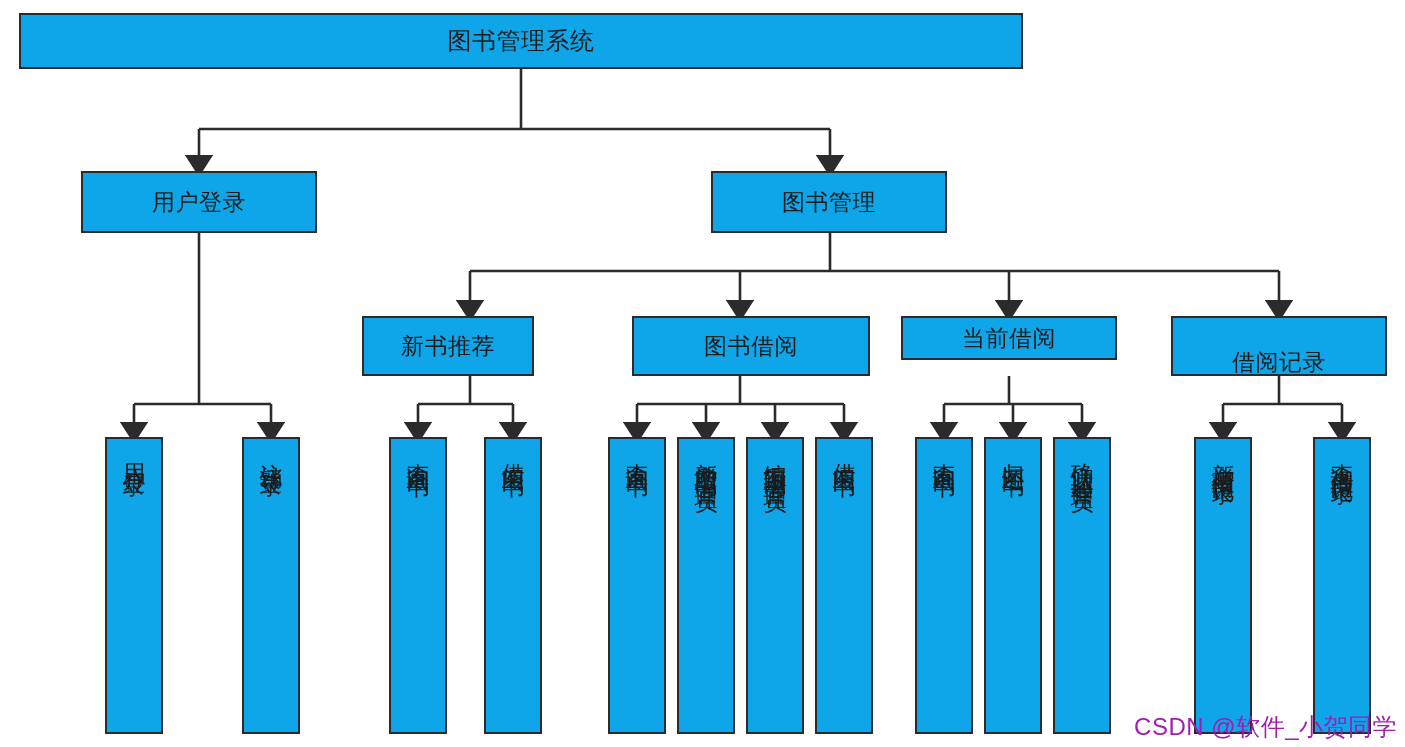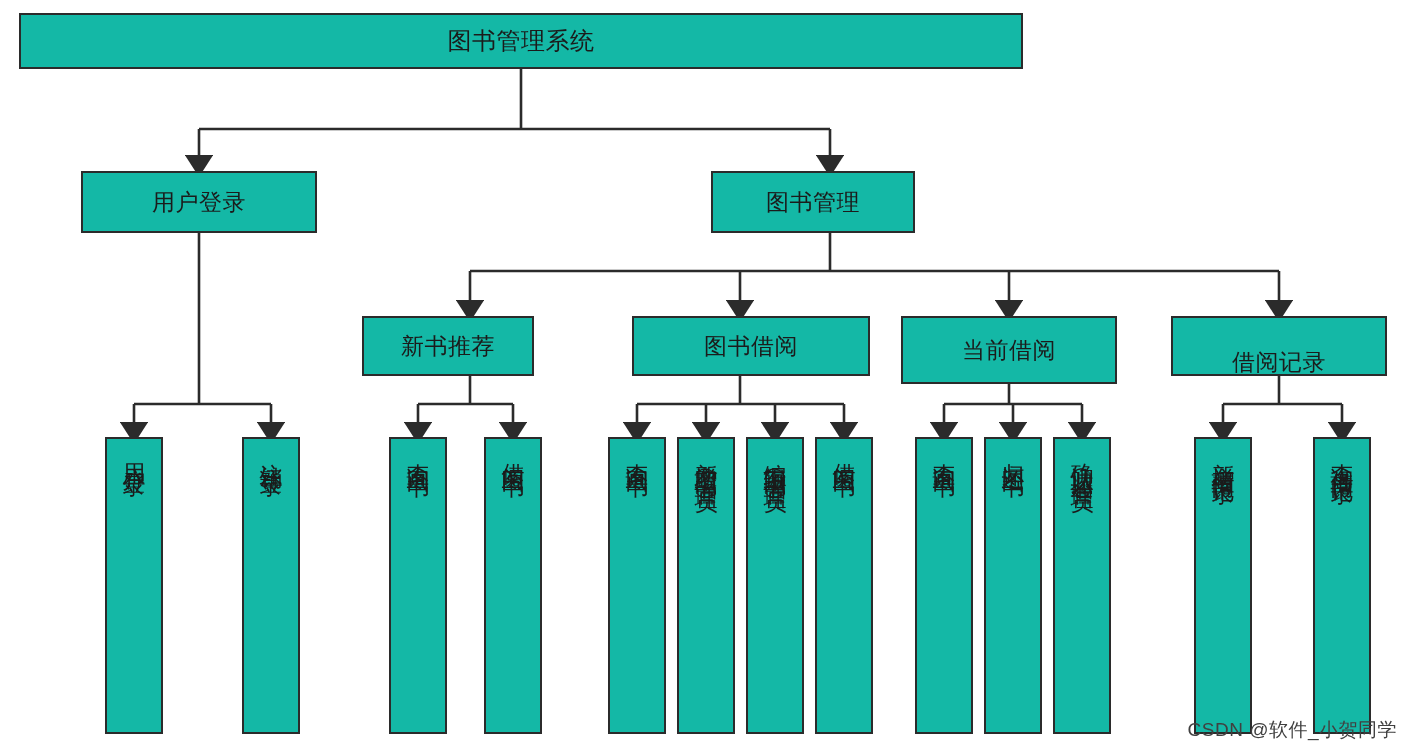--- a/index.html
+++ b/index.html
@@ -21,21 +21,21 @@
     position: absolute;
     left: 0;
     top: 0;
     width: 1405px;
     height: 747px;
     pointer-events: none;
   }
   .node {
     position: absolute;
     box-sizing: border-box;
-    background: #14b8a6;
+    background: #0ea5e9;
     border: 2.5px solid #2b2b2b;
     display: flex;
     align-items: center;
     justify-content: center;
     color: #1b1b1b;
     z-index: 2;
   }
   .node .lbl {
     display: block;
     white-space: nowrap;
@@ -61,22 +61,22 @@
     font-size: 23px;
     line-height: 1.0;
     letter-spacing: 4px;
     text-align: left;
     white-space: nowrap;
   }
   .watermark {
     position: absolute;
     right: 8px;
     bottom: 4px;
-    font-size: 19px;
-    color: #404040;
+    font-size: 24px;
+    color: #a21caf;
     letter-spacing: 0.5px;
     z-index: 5;
     white-space: nowrap;
   }
 </style>
 </head>
 <body>
 
 <div id="canvas">
 
@@ -130,31 +130,31 @@
     </g>
   </svg>
 
   <div class="node horiz root" style="left:19px; top:13px; width:1004px; height:56px;">
     <span class="lbl">图书管理系统</span>
   </div>
 
   <div class="node horiz" style="left:81px; top:171px; width:236px; height:62px;">
     <span class="lbl">用户登录</span>
   </div>
-  <div class="node horiz" style="left:711px; top:171px; width:204px; height:62px;">
+  <div class="node horiz" style="left:711px; top:171px; width:236px; height:62px;">
     <span class="lbl">图书管理</span>
   </div>
 
   <div class="node horiz" style="left:362px; top:316px; width:172px; height:60px;">
     <span class="lbl">新书推荐</span>
   </div>
   <div class="node horiz" style="left:632px; top:316px; width:238px; height:60px;">
     <span class="lbl">图书借阅</span>
   </div>
-  <div class="node horiz" style="left:901px; top:316px; width:216px; height:68px;">
+  <div class="node horiz" style="left:901px; top:316px; width:216px; height:44px;">
     <span class="lbl">当前借阅</span>
   </div>
   <div class="node horiz" style="left:1171px; top:316px; width:216px; height:60px;align-items:flex-end;">
     <span class="lbl">借阅记录</span>
   </div>
 
   <div class="node leaf" style="left:105px; top:437px; width:58px; height:297px;">
     <span class="lbl">用户登录</span>
   </div>
   <div class="node leaf" style="left:242px; top:437px; width:58px; height:297px;">

